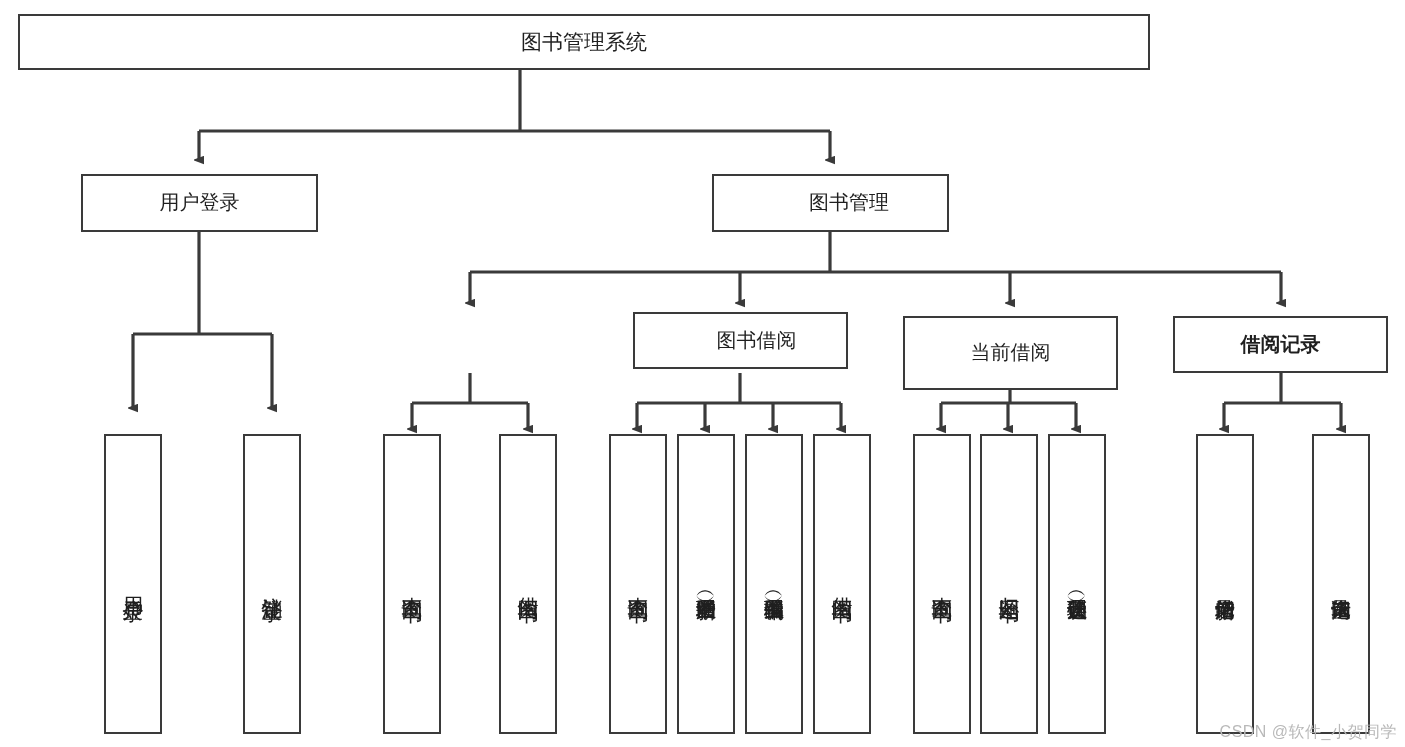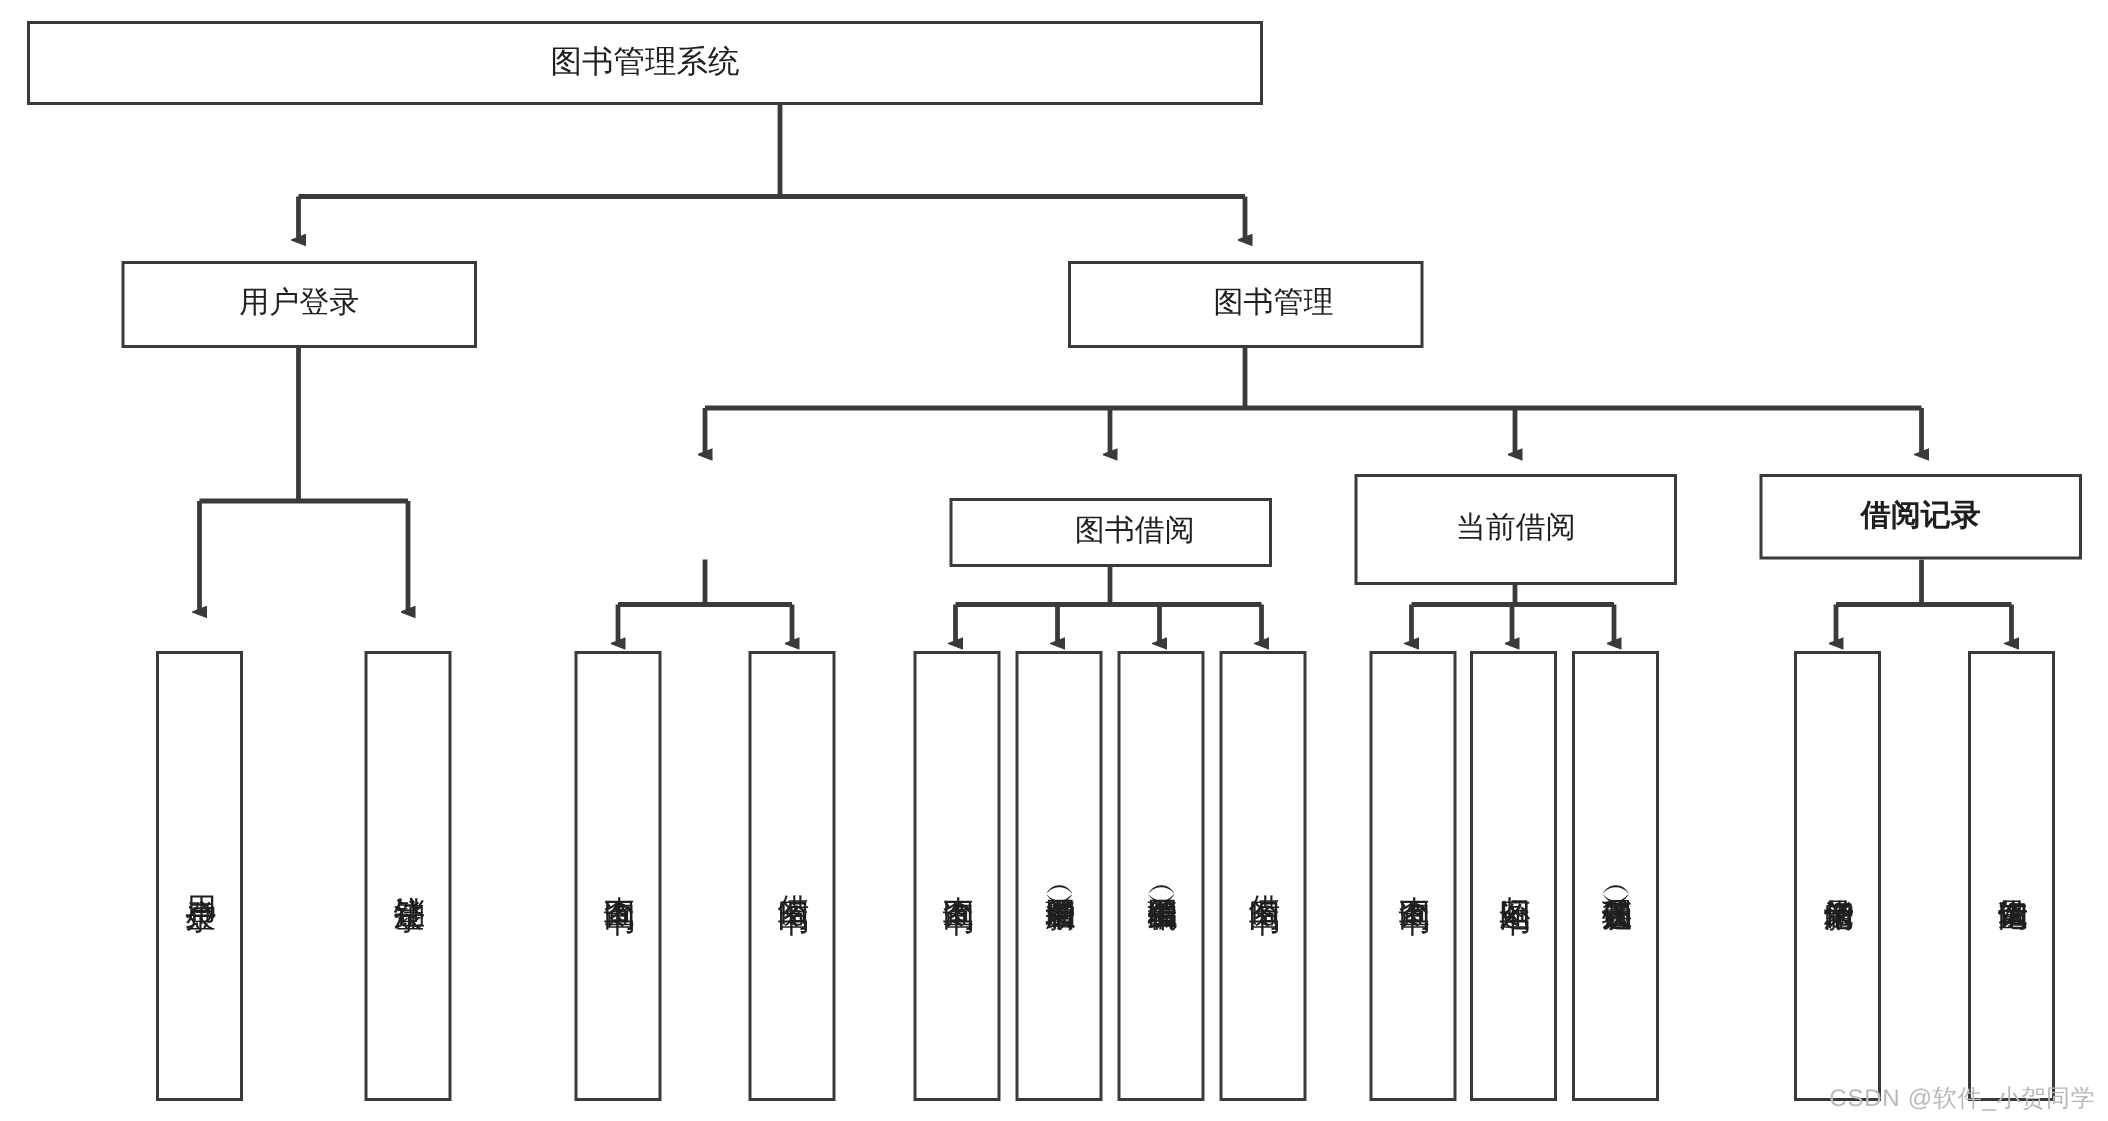--- a/index.html
+++ b/index.html
@@ -123,32 +123,32 @@
       <path d="M1008,403 L1008,429" marker-end="url(#arrowhead)"></path>
       <path d="M1076,403 L1076,429" marker-end="url(#arrowhead)"></path>
 
       <path d="M1281,373 L1281,403"></path>
       <path d="M1224,403 L1341,403"></path>
       <path d="M1224,403 L1224,429" marker-end="url(#arrowhead)"></path>
       <path d="M1341,403 L1341,429" marker-end="url(#arrowhead)"></path>
     </g>
   </svg>
 
-  <div class="node node-root" style="left:18px; top:14px; width:824px; height:56px;">
+  <div class="node node-root" style="left:18px; top:14px; width:1132px; height:56px;">
     <span class="node-label">图书管理系统</span>
   </div>
 
   <div class="node node-l1" style="left:81px; top:174px; width:237px; height:58px;">
     <span class="node-label">用户登录</span>
   </div>
   <div class="node node-l1" style="left:712px; top:174px; width:237px; height:58px;padding-left:37px;">
     <span class="node-label">图书管理</span>
   </div>
 
-  <div class="node node-l2" style="left:633px; top:332px; width:215px; height:46px;padding-left:32px;">
+  <div class="node node-l2" style="left:633px; top:312px; width:215px; height:57px;padding-left:32px;">
     <span class="node-label">图书借阅</span>
   </div>
   <div class="node node-l2" style="left:903px; top:316px; width:215px; height:74px;">
     <span class="node-label">当前借阅</span>
   </div>
   <div class="node node-l2" style="left:1173px; top:316px; width:215px; height:57px;font-weight:bold;">
     <span class="node-label">借阅记录</span>
   </div>
 
   <div class="node node-leaf" style="left:104px; top:434px; width:58px; height:300px;">

